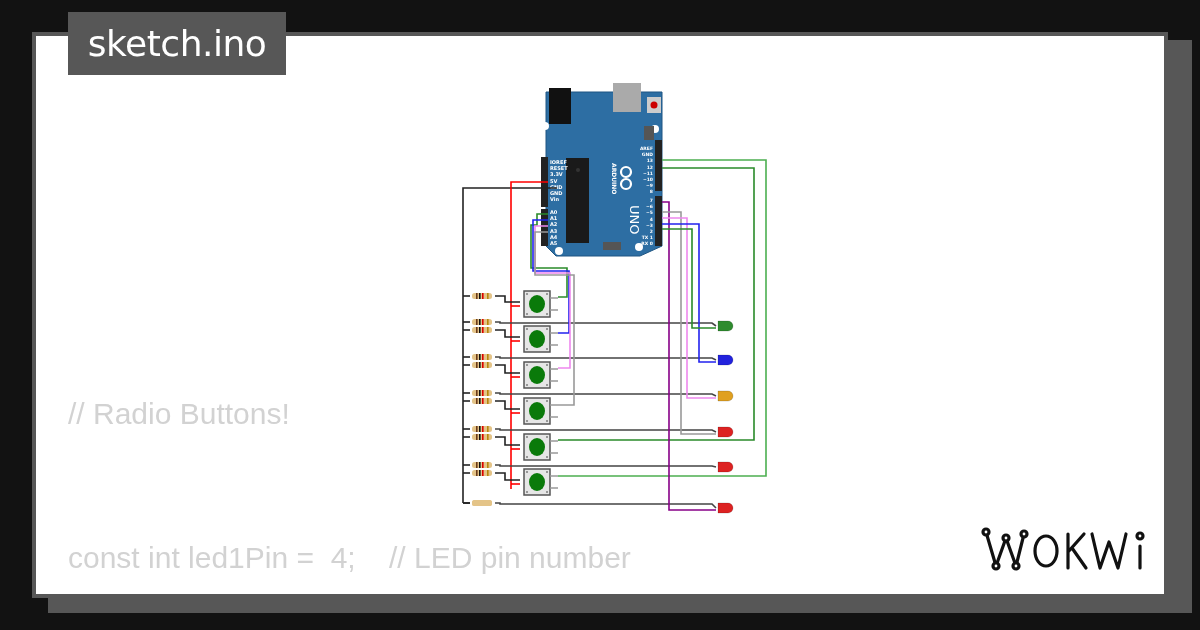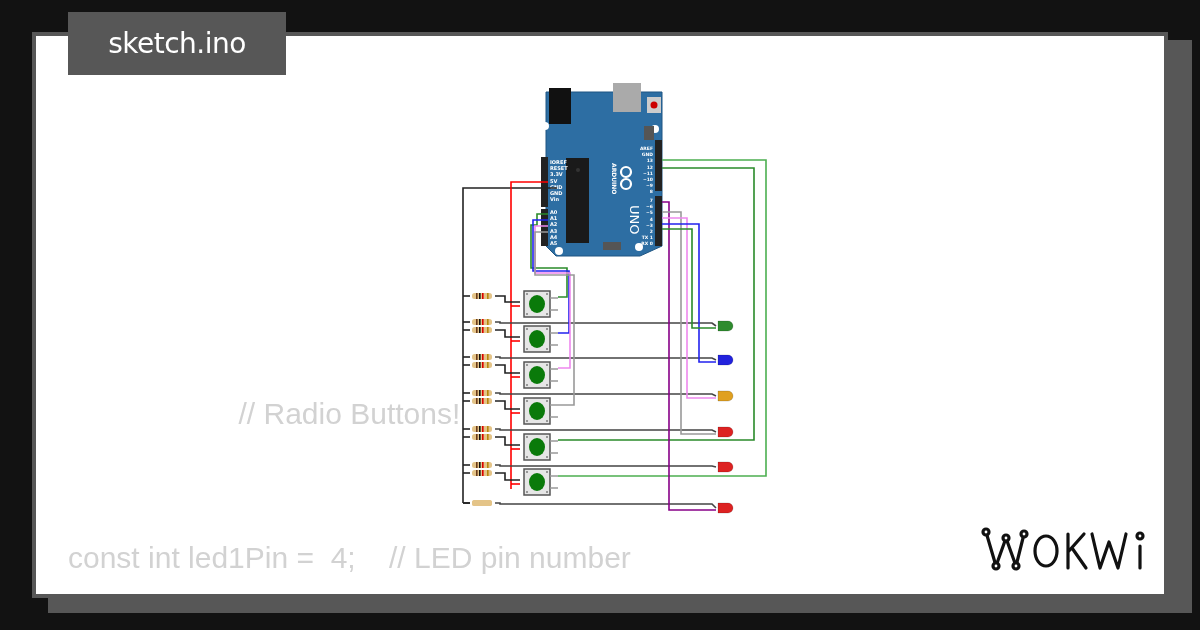--- a/index.html
+++ b/index.html
@@ -1,22 +1,22 @@
 <!DOCTYPE html>
 <html><head>
 <meta charset="utf-8">
 <style>
   html,body{margin:0;padding:0;}
   body{width:1200px;height:630px;background:#121212;position:relative;overflow:hidden;font-family:"DejaVu Sans",sans-serif;}
   .shadow{position:absolute;left:48px;top:40px;width:1144px;height:573px;background:#575757;}
   .frame{position:absolute;left:32px;top:32px;width:1136px;height:566px;background:#575757;}
   .canvas{position:absolute;left:36px;top:36px;width:1128px;height:558px;background:#ffffff;overflow:hidden;}
-  .title-tab{position:absolute;left:68px;top:12px;width:218px;height:63px;background:#575757;color:#fff;font-size:28px;line-height:63px;text-align:center;font-family:"DejaVu Sans",sans-serif;letter-spacing:-0.5px;}
+  .title-tab{position:absolute;left:68px;top:12px;width:218px;height:63px;background:#575757;color:#fff;font-size:36px;line-height:63px;text-align:center;font-family:"DejaVu Sans",sans-serif;letter-spacing:-0.5px;}
   .code{position:absolute;left:32px;top:258px;color:#d2d2d2;font-family:"Liberation Sans",sans-serif;font-size:30px;line-height:48px;white-space:pre;}
-  .code .line{height:48px;text-align:center;}
+  .code .line{height:48px;}
   svg.circuit{position:absolute;left:0;top:0;}
   .logo{position:absolute;left:944px;top:488px;font-family:"DejaVu Sans",sans-serif;font-size:40px;letter-spacing:3px;color:#111;}
 </style>
 </head>
 <body>
 
 <div class="shadow"></div>
 <div class="frame"></div>
 <div class="canvas">
   <div class="code">

